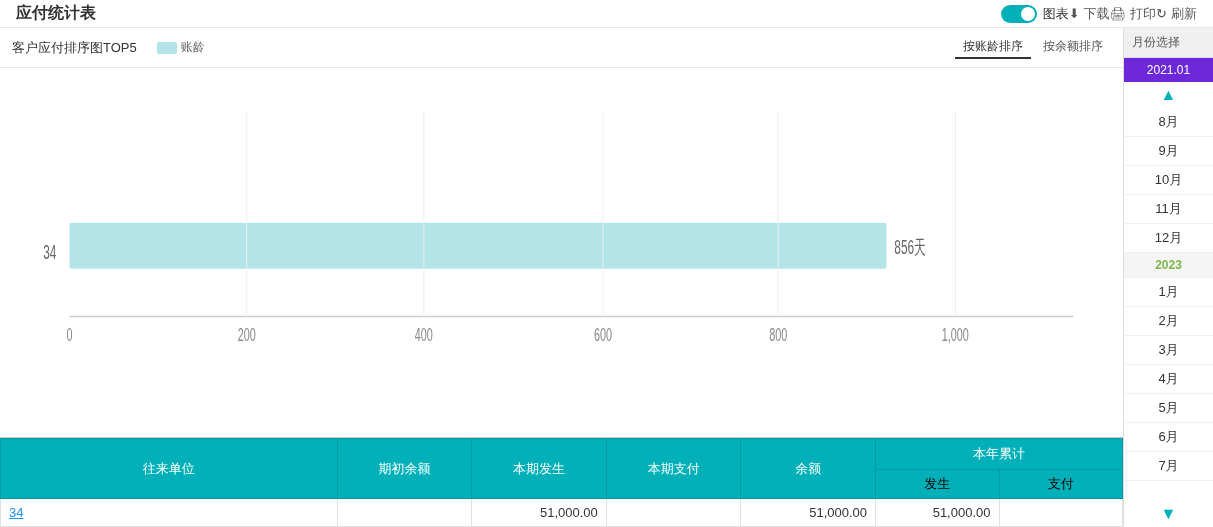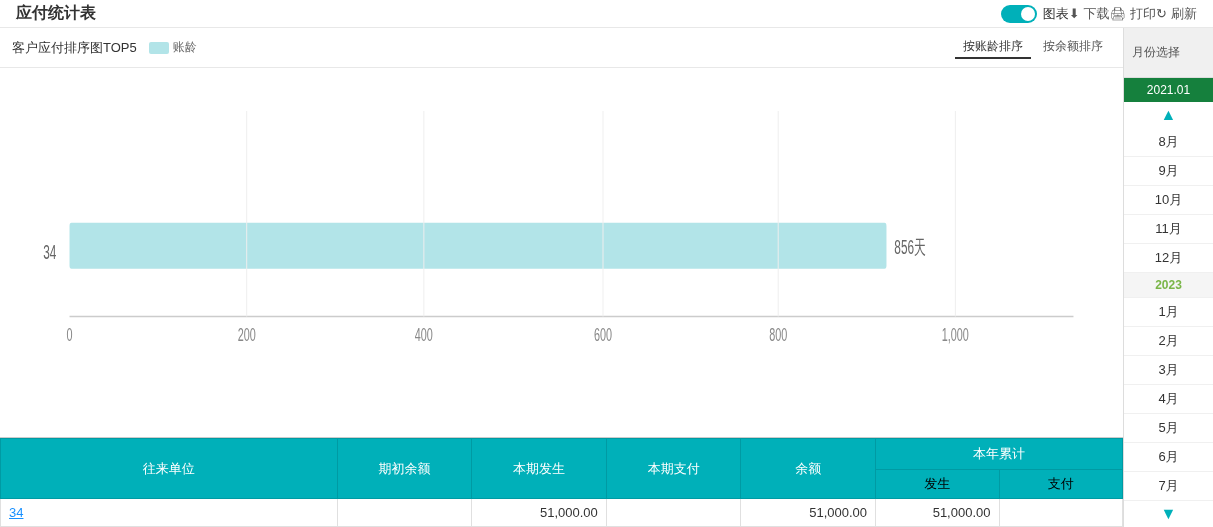--- a/index.html
+++ b/index.html
@@ -17,21 +17,21 @@
     .action-btn { display: flex; align-items: center; gap: 4px; cursor: pointer; color: #555; font-size: 13px; }
 
     
     .main { display: flex; flex: 1; overflow: hidden; }
 
     
     .chart-section { flex: 1; display: flex; flex-direction: column; overflow: hidden; }
 
     
     .chart-toolbar { display: flex; align-items: center; justify-content: space-between; padding: 8px 12px; border-bottom: 1px solid #e8e8e8; background: #fff; }
-    .chart-legend { display: flex; }
+    .chart-legend { display: flex; gap: 8px; }
     .legend-item { display: flex; align-items: center; gap: 4px; font-size: 12px; color: #666; padding-left: 12px; }
     .legend-color { width: 20px; height: 12px; background: #b2e4e8; border-radius: 2px; }
     .sort-btns { display: flex; gap: 4px; }
     .sort-btn { font-size: 12px; color: #555; cursor: pointer; padding: 2px 8px; border-bottom: 2px solid transparent; }
     .sort-btn.active { color: #333; border-bottom: 2px solid #333; }
 
     
     .chart-area { flex: 1; position: relative; background: #fff; padding: 10px 20px 30px 40px; min-height: 0; }
 
     
@@ -39,22 +39,22 @@
     .table-wrapper { overflow-x: auto; }
     table { width: 100%; border-collapse: collapse; }
     .table-header-row-1 th { background: #00b0b9; color: #fff; font-weight: normal; font-size: 13px; padding: 6px 8px; text-align: center; border: 1px solid #009aa3; }
     .table-header-row-2 th { background: #00b0b9; color: #000000; font-weight: normal; font-size: 13px; padding: 5px 8px; text-align: center; border: 1px solid #009aa3; }
     .table-data-row td { font-size: 13px; padding: 6px 8px; border: 1px solid #e0e0e0; background: #fff; color: #333; }
     .table-data-row td.numeric { text-align: right; color: #333; }
     .table-data-row td.link { color: #1890ff; cursor: pointer; text-decoration: underline; }
 
     
     .sidebar { width: 90px; border-left: 1px solid #ddd; background: #fff; display: flex; flex-direction: column; overflow: hidden; }
-    .sidebar-header { background: #f0f0f0; padding: 16px 8px; font-size: 12px; color: #555; border-bottom: 1px solid #ddd; }
-    .sidebar-selected { background: #15803d; color: #fff; padding: 5px 8px; font-size: 12px; text-align: center; }
+    .sidebar-header { background: #f0f0f0; padding: 6px 8px; font-size: 12px; color: #555; border-bottom: 1px solid #ddd; }
+    .sidebar-selected { background: #6d28d9; color: #fff; padding: 5px 8px; font-size: 12px; text-align: center; }
     .sidebar-nav-btn { display: flex; justify-content: center; align-items: center; padding: 4px; cursor: pointer; color: #00b0b9; font-size: 16px; }
     .sidebar-months { flex: 1; overflow-y: auto; }
     .sidebar-month { padding: 5px 8px; font-size: 13px; color: #333; cursor: pointer; text-align: center; border-bottom: 1px solid #f0f0f0; }
     .sidebar-month.year-label { color: #7ab648; font-weight: bold; background: #f5f5f5; font-size: 12px; }
 
     
     .chart-svg { width: 100%; height: 100%; }
   </style>
 </head>
 <body>

